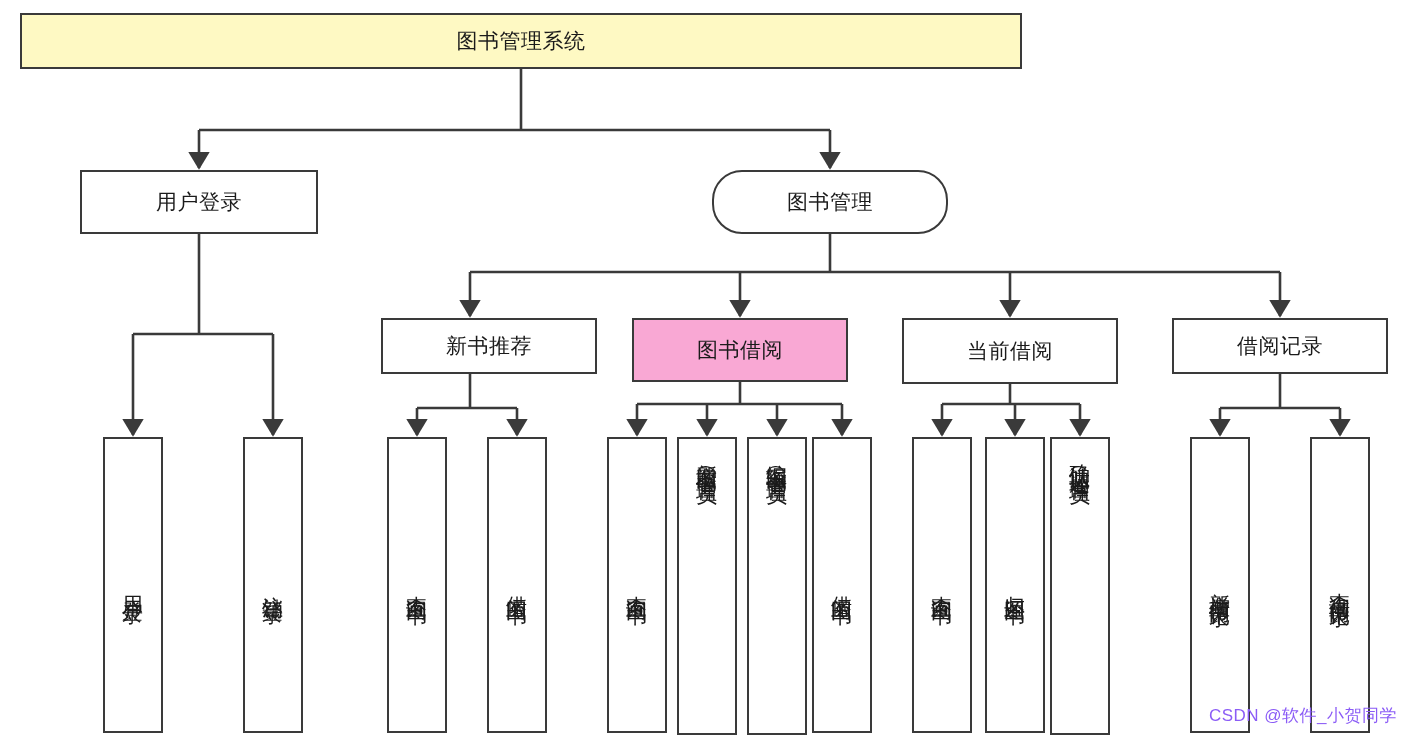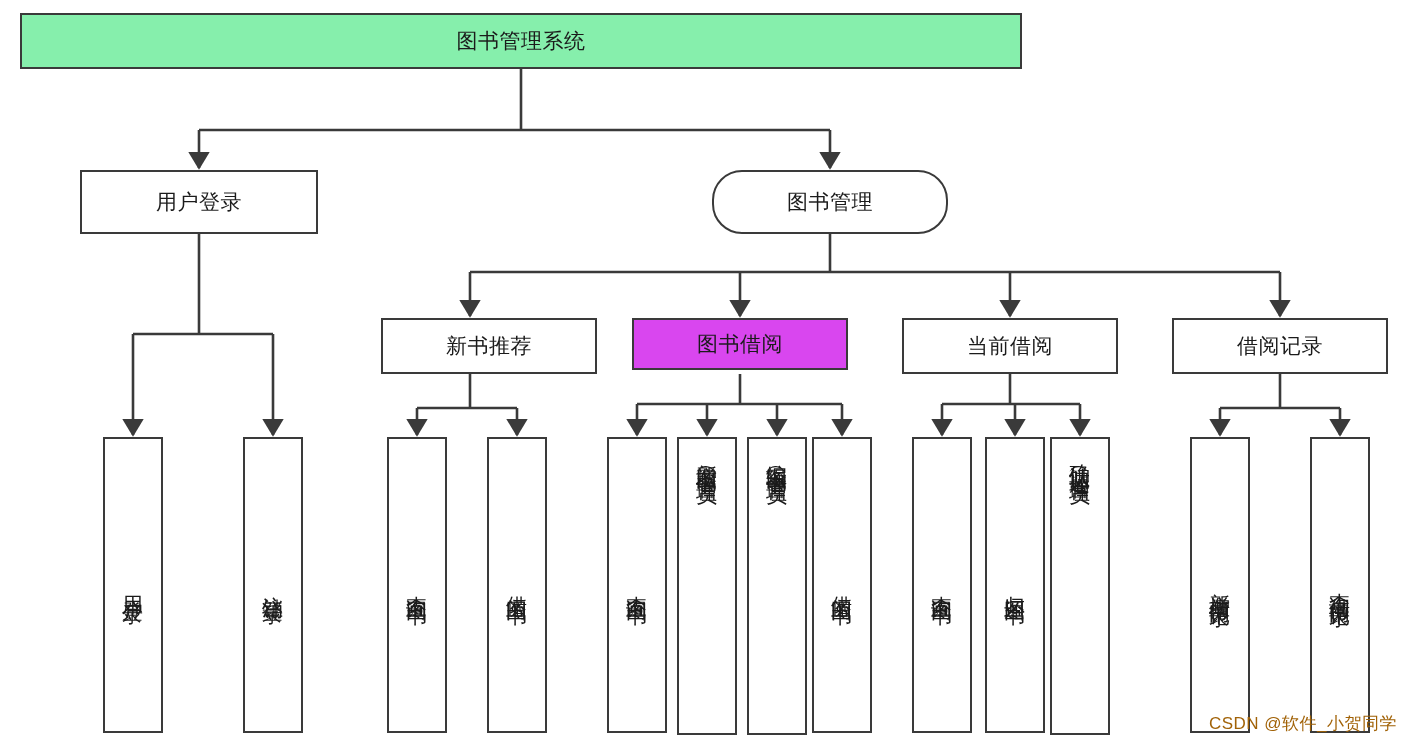--- a/index.html
+++ b/index.html
@@ -56,23 +56,23 @@
     letter-spacing: 3px;
     line-height: 1;
   }
   .node.vert.mid {
     align-items: center;
     padding-top: 0;
   }
   .watermark {
     position: absolute;
     right: 8px;
-    bottom: 12px;
+    bottom: 20px;
     font-size: 17px;
-    color: #a16207;
+    color: #8b5cf6;
     letter-spacing: 0.5px;
     white-space: nowrap;
   }
 </style>
 </head>
 <body>
 
 <div id="canvas">
 
   <svg id="wires" viewBox="0 0 1405 747" xmlns="http://www.w3.org/2000/svg">
@@ -112,36 +112,36 @@
         <path d="M1015,404 L1015,435" marker-end="url(#arrow)"></path>
         <path d="M1080,404 L1080,435" marker-end="url(#arrow)"></path>
         <path d="M1280,374 L1280,408"></path>
         <path d="M1220,408 L1340,408"></path>
         <path d="M1220,408 L1220,435" marker-end="url(#arrow)"></path>
         <path d="M1340,408 L1340,435" marker-end="url(#arrow)"></path>
       </g>
   </svg>
 
   <div id="nodes">
-      <div class="node horiz" style="left: 20px; top: 13px; width: 1002px; height: 56px; border-color: rgb(58, 58, 58); background: #86efac; color: rgb(27, 27, 27);">
+      <div class="node horiz" style="left: 20px; top: 13px; width: 1002px; height: 56px; border-color: rgb(58, 58, 58); background: #fef9c3; color: rgb(27, 27, 27);">
         <span class="label">图书管理系统</span>
       </div>
       <div class="node horiz" style="left: 80px; top: 170px; width: 238px; height: 64px; border-color: rgb(58, 58, 58); background: rgb(255, 255, 255); color: rgb(27, 27, 27);">
         <span class="label">用户登录</span>
       </div>
       <div class="node horiz" style="left: 712px; top: 170px; width: 236px; height: 64px; border-color: rgb(58, 58, 58); background: rgb(255, 255, 255); color: rgb(27, 27, 27); border-radius: 30px;">
         <span class="label">图书管理</span>
       </div>
       <div class="node horiz" style="left: 362px; top: 318px; width: 216px; height: 56px; border-color: rgb(58, 58, 58); background: rgb(255, 255, 255); color: rgb(27, 27, 27); margin-left: 19px;">
         <span class="label">新书推荐</span>
       </div>
-      <div class="node horiz" style="left: 632px; top: 318px; width: 216px; height: 52px; border-color: rgb(58, 58, 58); background: #d946ef; color: rgb(27, 27, 27);">
+      <div class="node horiz" style="left: 632px; top: 318px; width: 216px; height: 64px; border-color: rgb(58, 58, 58); background: #f9a8d4; color: rgb(27, 27, 27);">
         <span class="label">图书借阅</span>
       </div>
-      <div class="node horiz" style="left: 902px; top: 318px; width: 216px; height: 56px; border-color: rgb(58, 58, 58); background: rgb(255, 255, 255); color: rgb(27, 27, 27);">
+      <div class="node horiz" style="left: 902px; top: 318px; width: 216px; height: 66px; border-color: rgb(58, 58, 58); background: rgb(255, 255, 255); color: rgb(27, 27, 27);">
         <span class="label">当前借阅</span>
       </div>
       <div class="node horiz" style="left: 1172px; top: 318px; width: 216px; height: 56px; border-color: rgb(58, 58, 58); background: rgb(255, 255, 255); color: rgb(27, 27, 27); align-items: center;">
         <span class="label">借阅记录</span>
       </div>
       <div class="node vert mid" style="left: 103px; top: 437px; width: 60px; height: 296px; border-color: rgb(58, 58, 58); background: rgb(255, 255, 255); color: rgb(27, 27, 27);">
         <span class="label">用户登录</span>
       </div>
       <div class="node vert mid" style="left: 243px; top: 437px; width: 60px; height: 296px; border-color: rgb(58, 58, 58); background: rgb(255, 255, 255); color: rgb(27, 27, 27);">
         <span class="label">注销登录</span>

